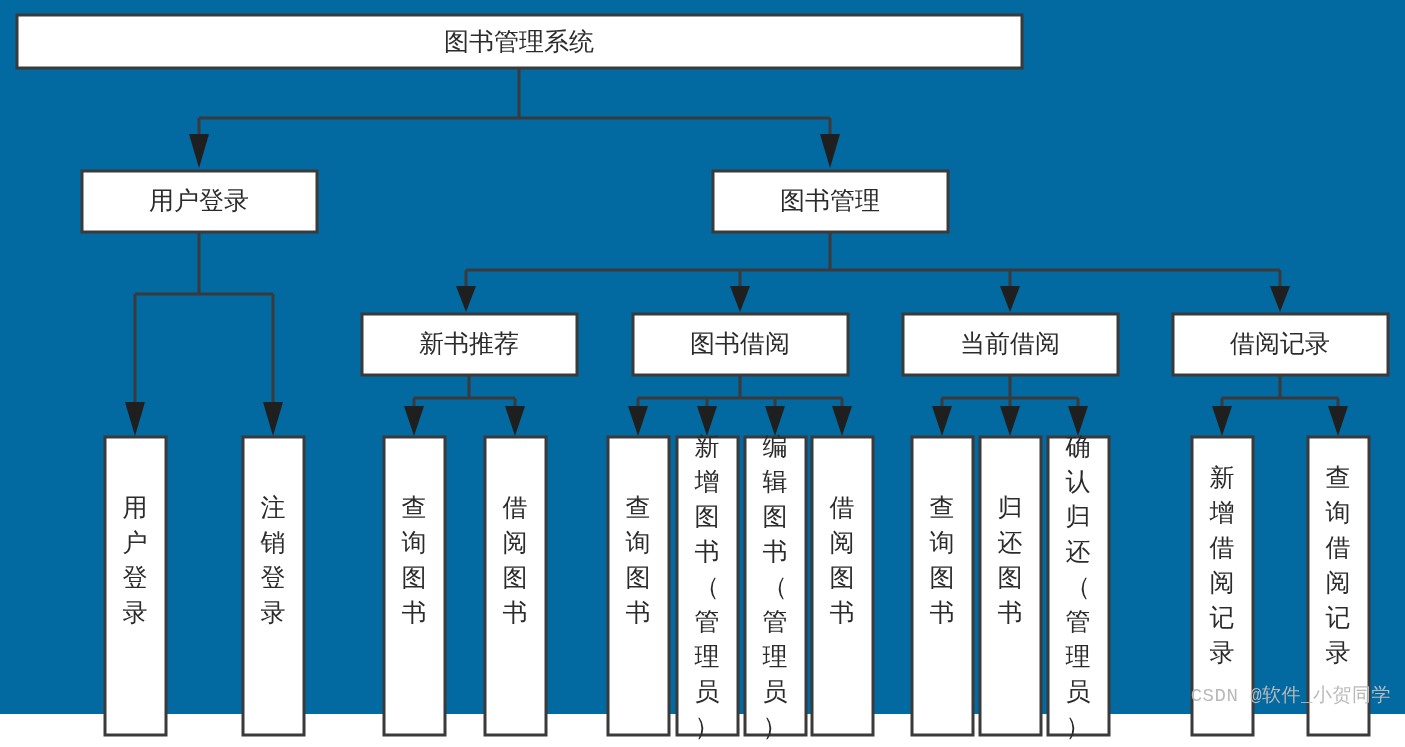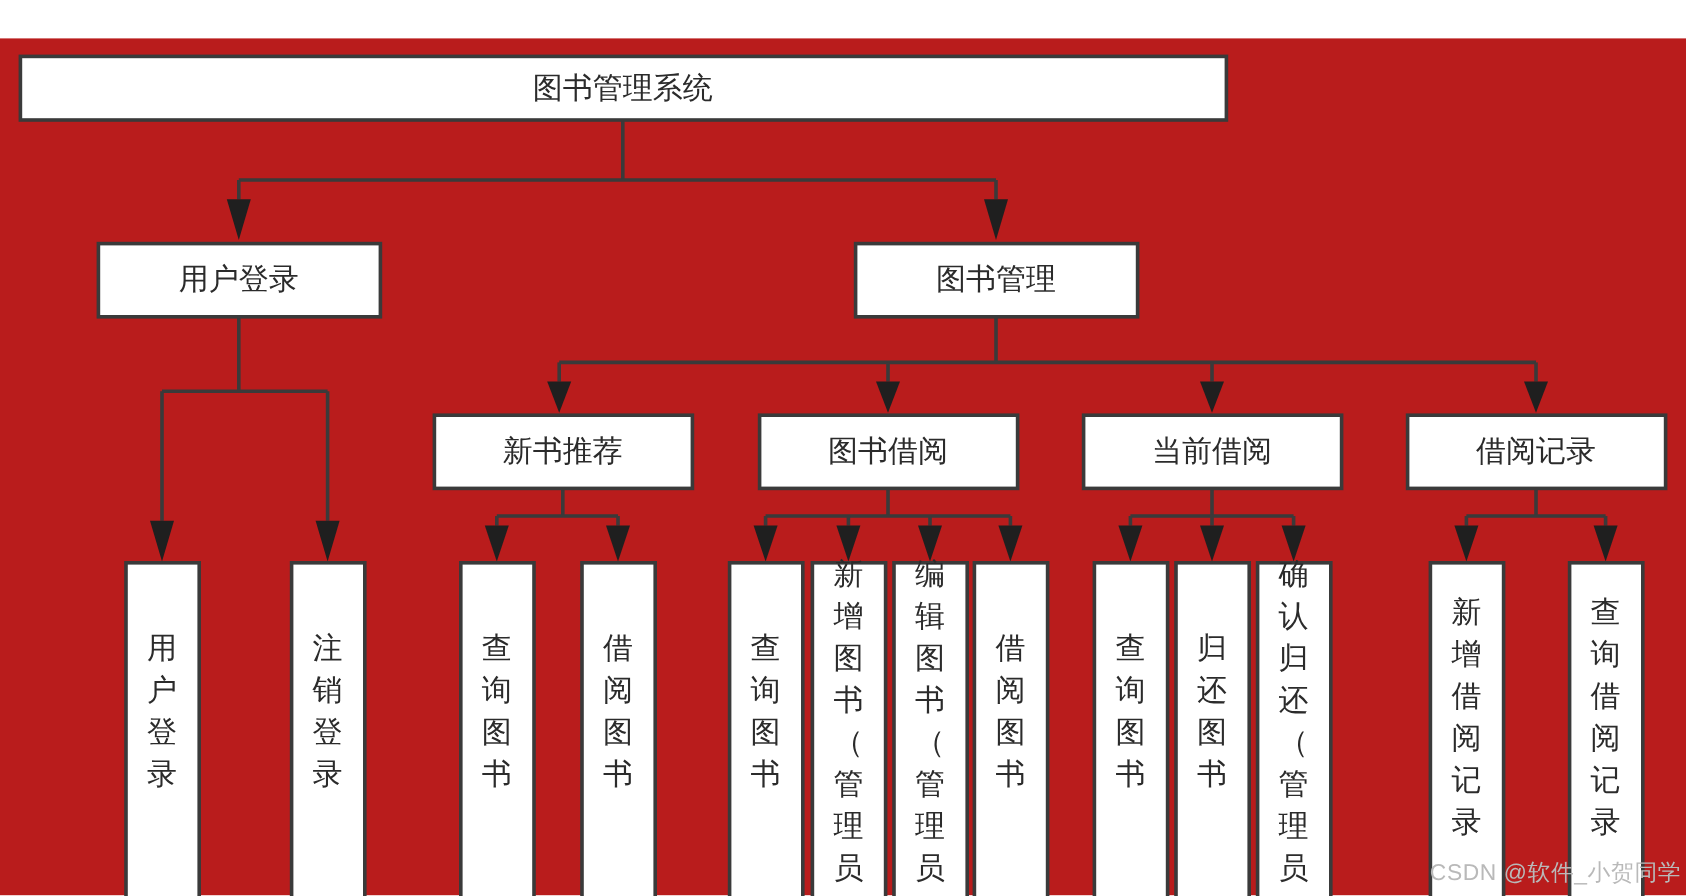--- a/index.html
+++ b/index.html
@@ -10,22 +10,21 @@
   body {
     width: 1405px;
     height: 747px;
     font-family: "DejaVu Sans", "Liberation Sans", sans-serif;
     overflow: hidden;
   }
   #diagram-root {
     position: relative;
     width: 1405px;
     height: 714px;
-    background: #b91c1c;
-    margin-top: 32px;
+    background: #0369a1;
   }
   svg#tree-svg {
     position: absolute;
     top: 0;
     left: 0;
     width: 1405px;
     height: 747px;
     display: block;
   }
   .node-box {
@@ -51,23 +50,23 @@
     dominant-baseline: middle;
   }
   .node-label-v {
     font-family: "DejaVu Sans", "Liberation Sans", sans-serif;
     font-size: 25px;
     fill: #2b2b2b;
     text-anchor: middle;
   }
   .watermark {
     position: absolute;
-    right: 4px;
+    right: 14px;
     bottom: 6px;
-    font-family: Liberation Sans, sans-serif;
+    font-family: Liberation Mono, monospace;
     font-size: 19px;
     color: #b9b9b9;
     letter-spacing: 0.5px;
     white-space: nowrap;
     user-select: none;
   }
 </style>
 </head>
 <body>
 

